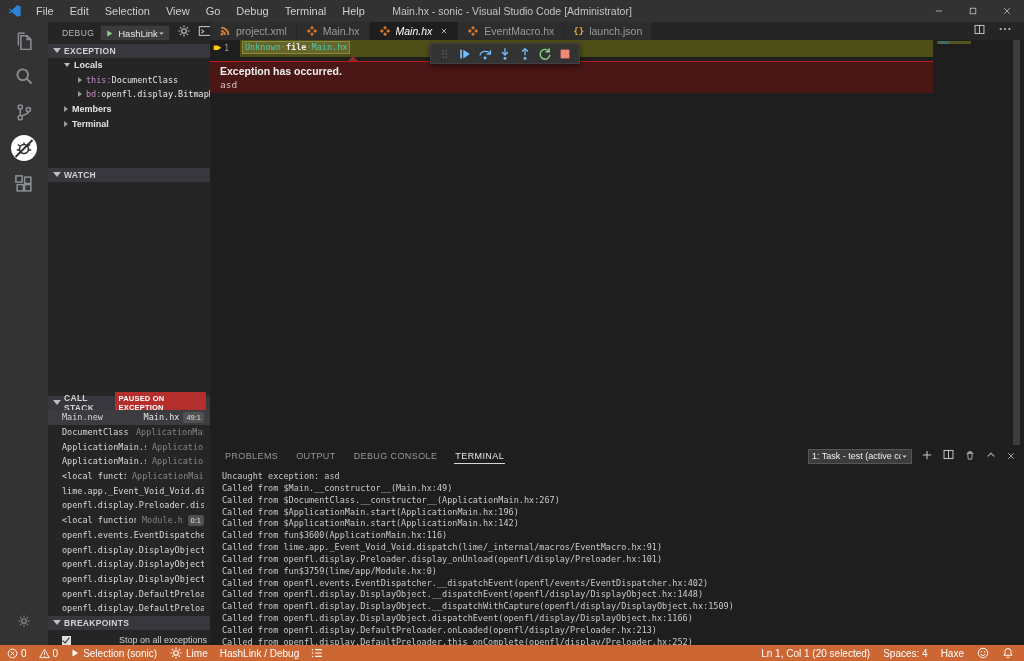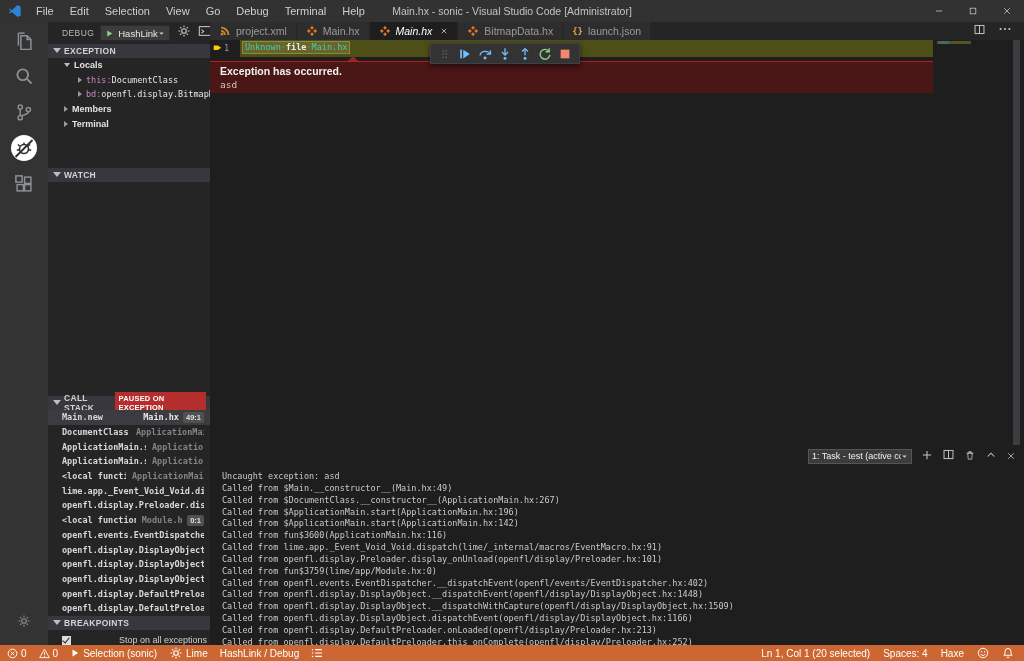--- a/index.html
+++ b/index.html
@@ -281,21 +281,21 @@
       <span class="twisty open"></span>
       <span>WATCH</span>
     </div>
     <div class="pane-body" style="height:214px;"></div>
 
     <div class="pane-hdr">
       <span class="twisty open"></span>
       <span>CALL STACK</span>
       <span class="badge-red">PAUSED ON EXCEPTION</span>
     </div>
-    <div class="pane-body" id="callstack-body" style="height:206px;font-weight:bold;">
+    <div class="pane-body" id="callstack-body" style="height:206px;">
         <div class="cs-row selected">
           <span class="cs-fn">Main.new</span>
           <span class="cs-file">Main.hx</span>
           <span class="cs-badge">49:1</span>
         </div>
         <div class="cs-row">
           <span class="cs-fn">DocumentClass.new</span>
           <span class="cs-file">ApplicationMai...</span>
         </div>
         <div class="cs-row">
@@ -399,21 +399,21 @@
             <span class="icon">
               <svg width="12" height="12" viewBox="0 0 16 16" fill="none" xmlns="http://www.w3.org/2000/svg">
                 <g fill="#e07628">
                   <path d="M8 1.2 10.6 3.8 8 6.4 5.4 3.8z"></path>
                   <path d="M3.8 5.4 6.4 8 3.8 10.6 1.2 8z"></path>
                   <path d="M12.2 5.4 14.8 8 12.2 10.6 9.6 8z"></path>
                   <path d="M8 9.6 10.6 12.2 8 14.8 5.4 12.2z"></path>
                 </g>
               </svg>
             </span>
-            <span>BitmapData.hx</span>
+            <span>EventMacro.hx</span>
           </div>
           <div class="tab">
             <span class="icon">
               <span style="color:#e8a33d;font-weight:bold;font-size:9px;font-family:'DejaVu Sans Mono',monospace">{}</span>
             </span>
             <span>launch.json</span>
           </div>
         </span>
       <span class="tab-actions" id="tab-actions">
           <span><span class="icon">
@@ -516,20 +516,26 @@
           <span class="icon">
             <svg width="14" height="14" viewBox="0 0 16 16" fill="none" xmlns="http://www.w3.org/2000/svg">
               <rect x="3" y="3" width="10" height="10" fill="#f48771"></rect>
             </svg>
           </span>
         </span>
       </div>
 
     <div class="panel">
       <div class="panel-hdr">
+        <span id="panel-tabs" style="display:flex">
+            <span class="panel-tab">PROBLEMS</span>
+            <span class="panel-tab">OUTPUT</span>
+            <span class="panel-tab">DEBUG CONSOLE</span>
+            <span class="panel-tab active">TERMINAL</span>
+          </span>
         <span class="panel-right">
           <span class="terminal-select">
             <span class="val">1: Task - test (active cor</span>
             <span class="icon" id="term-select-arrow">
                 <svg width="7" height="7" viewBox="0 0 16 16" fill="none" xmlns="http://www.w3.org/2000/svg">
                   <path d="M3 5.5 8 11l5-5.5z" fill="#cccccc"></path>
                 </svg>
               </span>
           </span>
           <span id="panel-action-icons" style="display:flex;align-items:center;gap:9px">

